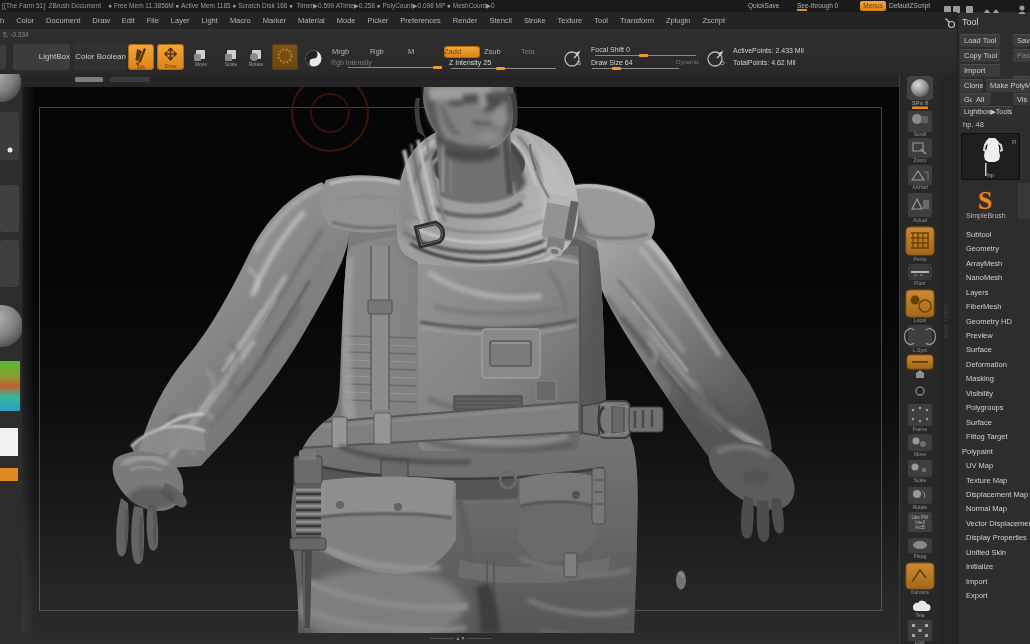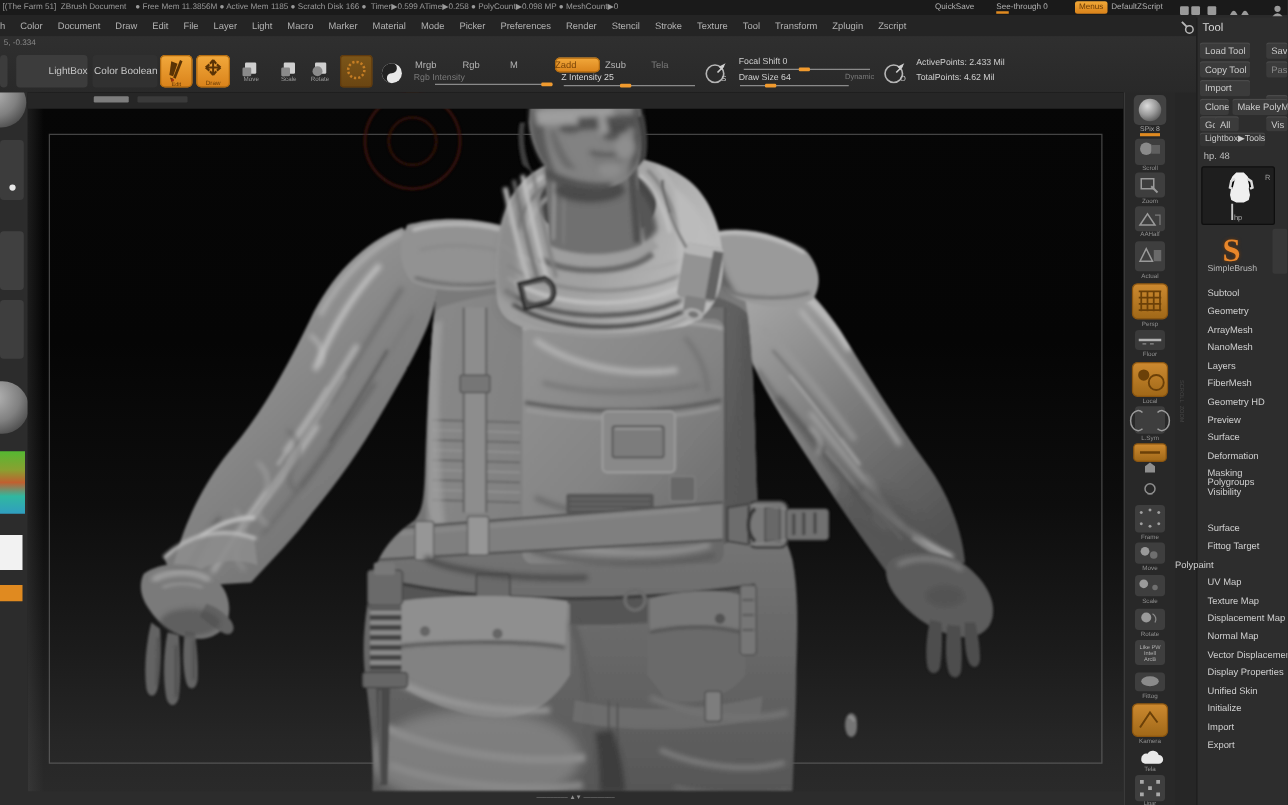--- a/index.html
+++ b/index.html
@@ -640,24 +640,24 @@
 <div class="plist" style="left:966px;top:259px">ArrayMesh</div>
 <div class="plist" style="left:966px;top:273px">NanoMesh</div>
 <div class="plist" style="left:966px;top:288px">Layers</div>
 <div class="plist" style="left:966px;top:302px">FiberMesh</div>
 <div class="plist" style="left:966px;top:317px">Geometry HD</div>
 <div class="plist" style="left:966px;top:331px">Preview</div>
 <div class="plist" style="left:966px;top:345px">Surface</div>
 <div class="plist" style="left:966px;top:360px">Deformation</div>
 <div class="plist" style="left:966px;top:374px">Masking</div>
 <div class="plist" style="left:966px;top:389px">Visibility</div>
-<div class="plist" style="left:966px;top:381px">Polygroups</div>
+<div class="plist" style="left:966px;top:403px">Polygroups</div>
 <div class="plist" style="left:966px;top:418px">Surface</div>
 <div class="plist" style="left:966px;top:432px">Fittog Target</div>
-<div class="plist" style="left:940px;top:447px">Polypaint</div>
+<div class="plist" style="left:962px;top:447px">Polypaint</div>
 <div class="plist" style="left:966px;top:461px">UV Map</div>
 <div class="plist" style="left:966px;top:476px">Texture Map</div>
 <div class="plist" style="left:966px;top:490px">Displacement Map</div>
 <div class="plist" style="left:966px;top:504px">Normal Map</div>
 <div class="plist" style="left:966px;top:519px">Vector Displacement</div>
 <div class="plist" style="left:966px;top:533px">Display Properties</div>
 <div class="plist" style="left:966px;top:548px">Unified Skin</div>
 <div class="plist" style="left:966px;top:562px">Initialize</div>
 <div class="plist" style="left:966px;top:577px">Import</div>
 <div class="plist" style="left:966px;top:591px">Export</div>

